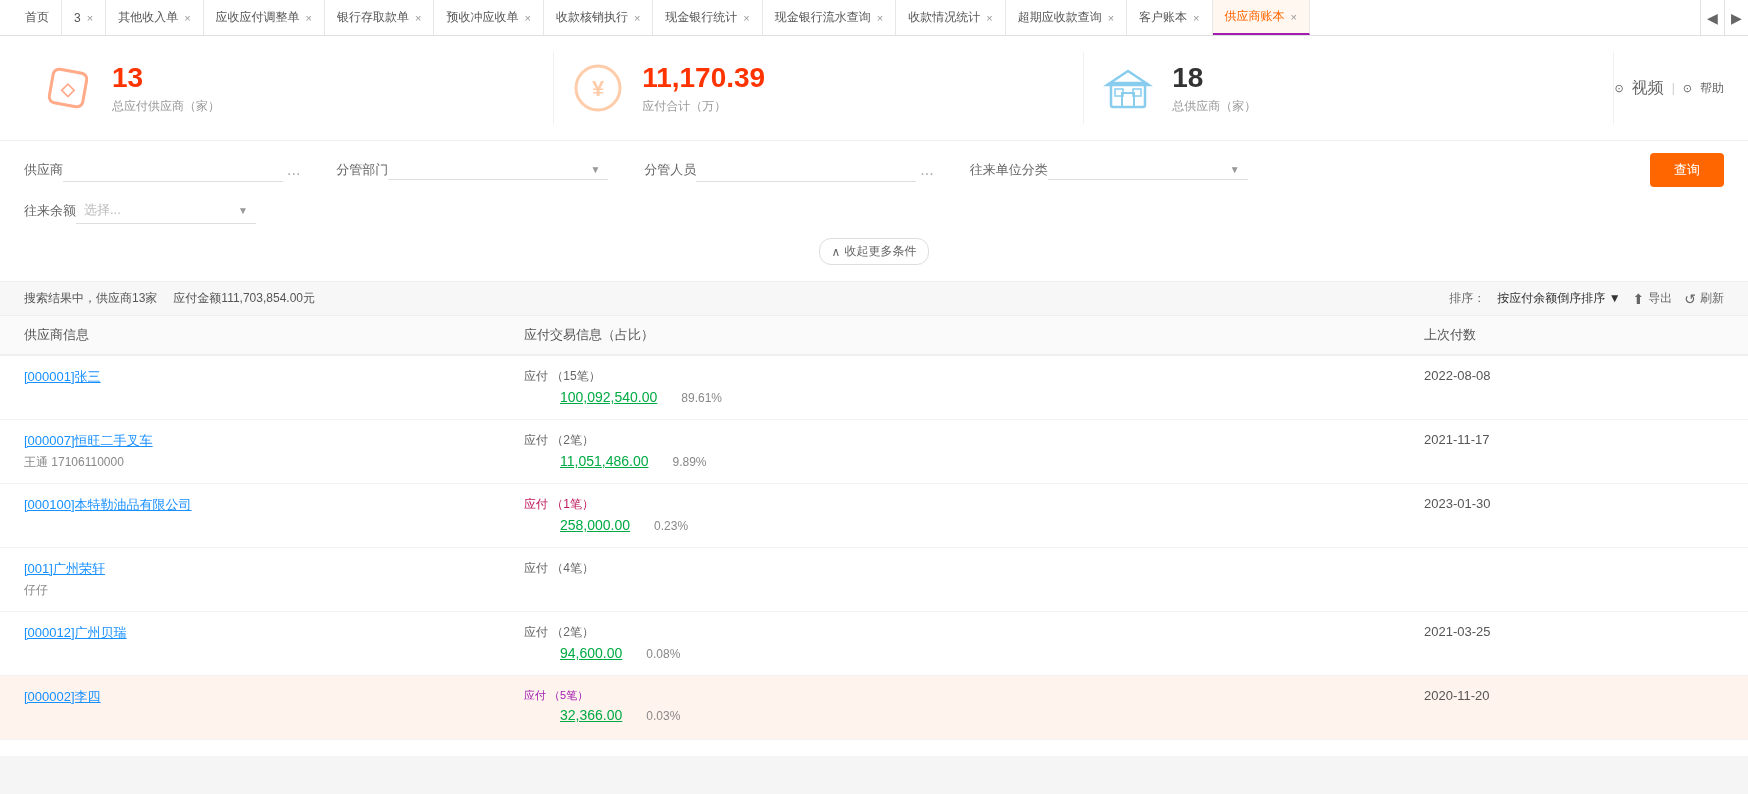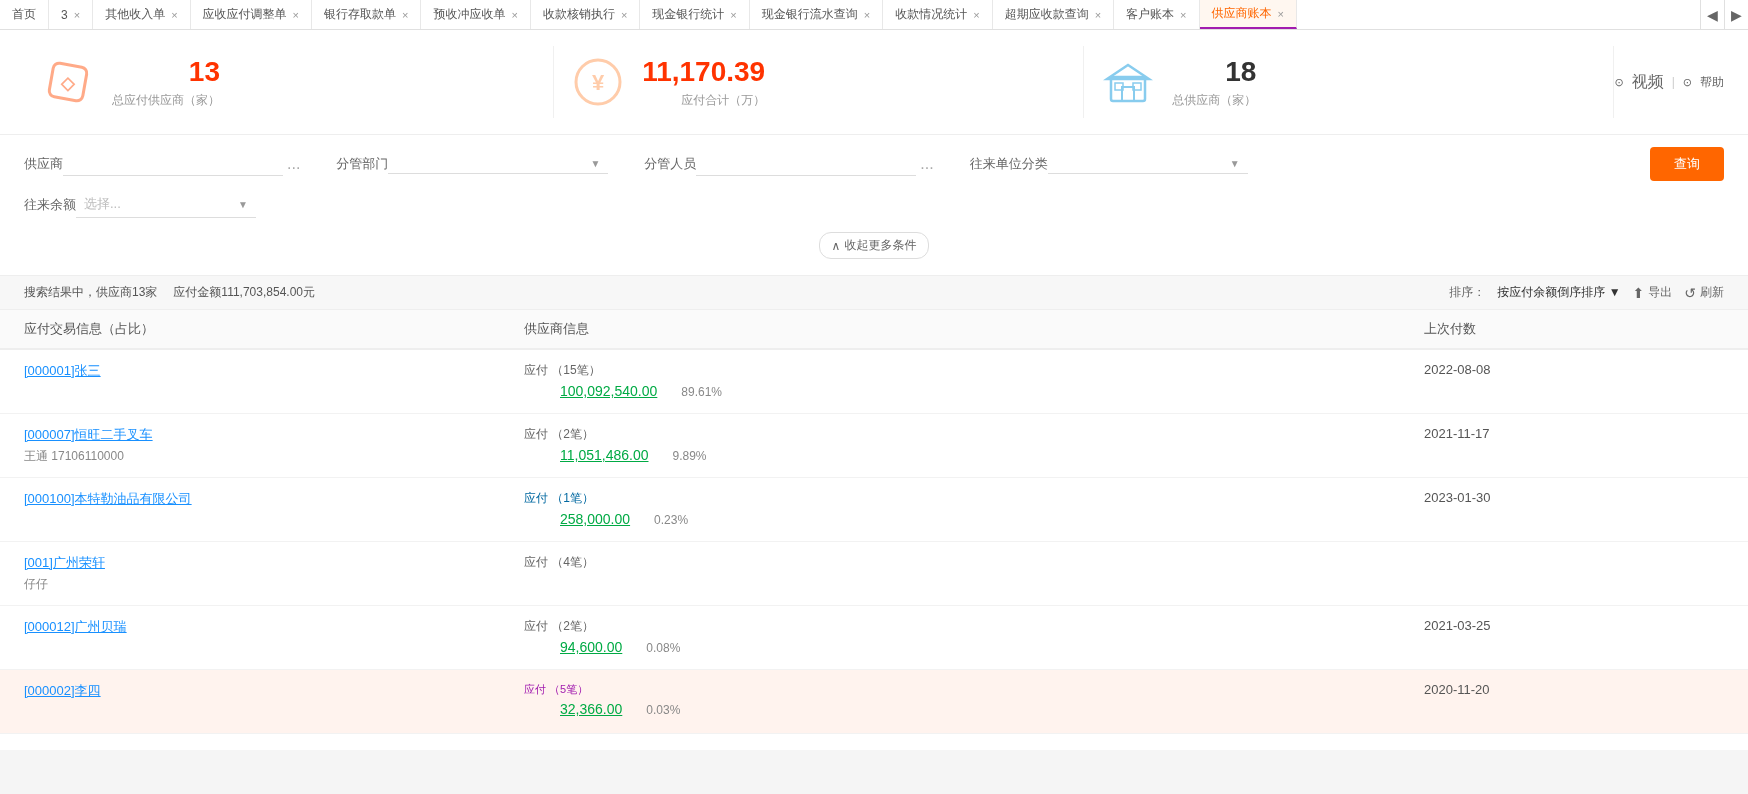--- a/index.html
+++ b/index.html
@@ -4,22 +4,23 @@
   <style>
     * { box-sizing: border-box; margin: 0; padding: 0; }
     body { font-family: 'Microsoft YaHei', Arial, sans-serif; font-size: 13px; background: #f5f5f5; color: #333; }
 
     
     .top-nav {
       display: flex;
       align-items: center;
       background: #fff;
       border-bottom: 1px solid #e0e0e0;
-      height: 30px;
+      height: 36px;
       overflow: hidden;
+      padding-left: 13px;
     }
     .nav-tab {
       display: flex;
       align-items: center;
       padding: 0 12px;
       height: 100%;
       white-space: nowrap;
       border-right: 1px solid #e8e8e8;
       cursor: pointer;
       font-size: 12px;
@@ -68,21 +69,21 @@
     .summary-card:last-child { border-right: none; }
     .summary-icon {
       width: 56px;
       height: 56px;
       margin-right: 16px;
       flex-shrink: 0;
       display: flex;
       align-items: center;
       justify-content: center;
     }
-    .summary-texts { display: flex; flex-direction: column; align-items: flex-end; }
+    .summary-texts { display: flex; flex-direction: column; }
     .summary-number {
       font-size: 28px;
       font-weight: bold;
       color: #ff3300;
       line-height: 1.2;
     }
     .summary-label {
       font-size: 12px;
       color: #999;
       margin-top: 4px;
@@ -453,22 +454,22 @@
     </div>
     <div class="action-btn">
       <span class="action-icon">↺</span>
       <span>刷新</span>
     </div>
   </div>
 </div>
 
 <div class="table-area">
   <div class="table-header">
+    <span>供应商信息</span>
     <span>应付交易信息（占比）</span>
-    <span>供应商信息</span>
     <span>上次付数</span>
   </div>
 
   <div class="content-scroll">
 
     <div class="table-row">
       <div>
         <a class="supplier-link">[000001]张三</a>
       </div>
       <div>
@@ -504,21 +505,21 @@
       <div>
         <span class="last-payment-date">2021-11-17</span>
       </div>
     </div>
 
     <div class="table-row">
       <div>
         <a class="supplier-link">[000100]本特勒油品有限公司</a>
       </div>
       <div>
-        <div style="font-size:12px; color:#0369a1;">
+        <div style="font-size:12px; color:#be185d;">
           <span>应付</span>
           <span>（1笔）</span>
         </div>
         <div class="transaction-inline">
           <a class="transaction-amount">258,000.00</a>
           <span class="transaction-percent">0.23%</span>
         </div>
       </div>
       <div>
         <span class="last-payment-date">2023-01-30</span>

